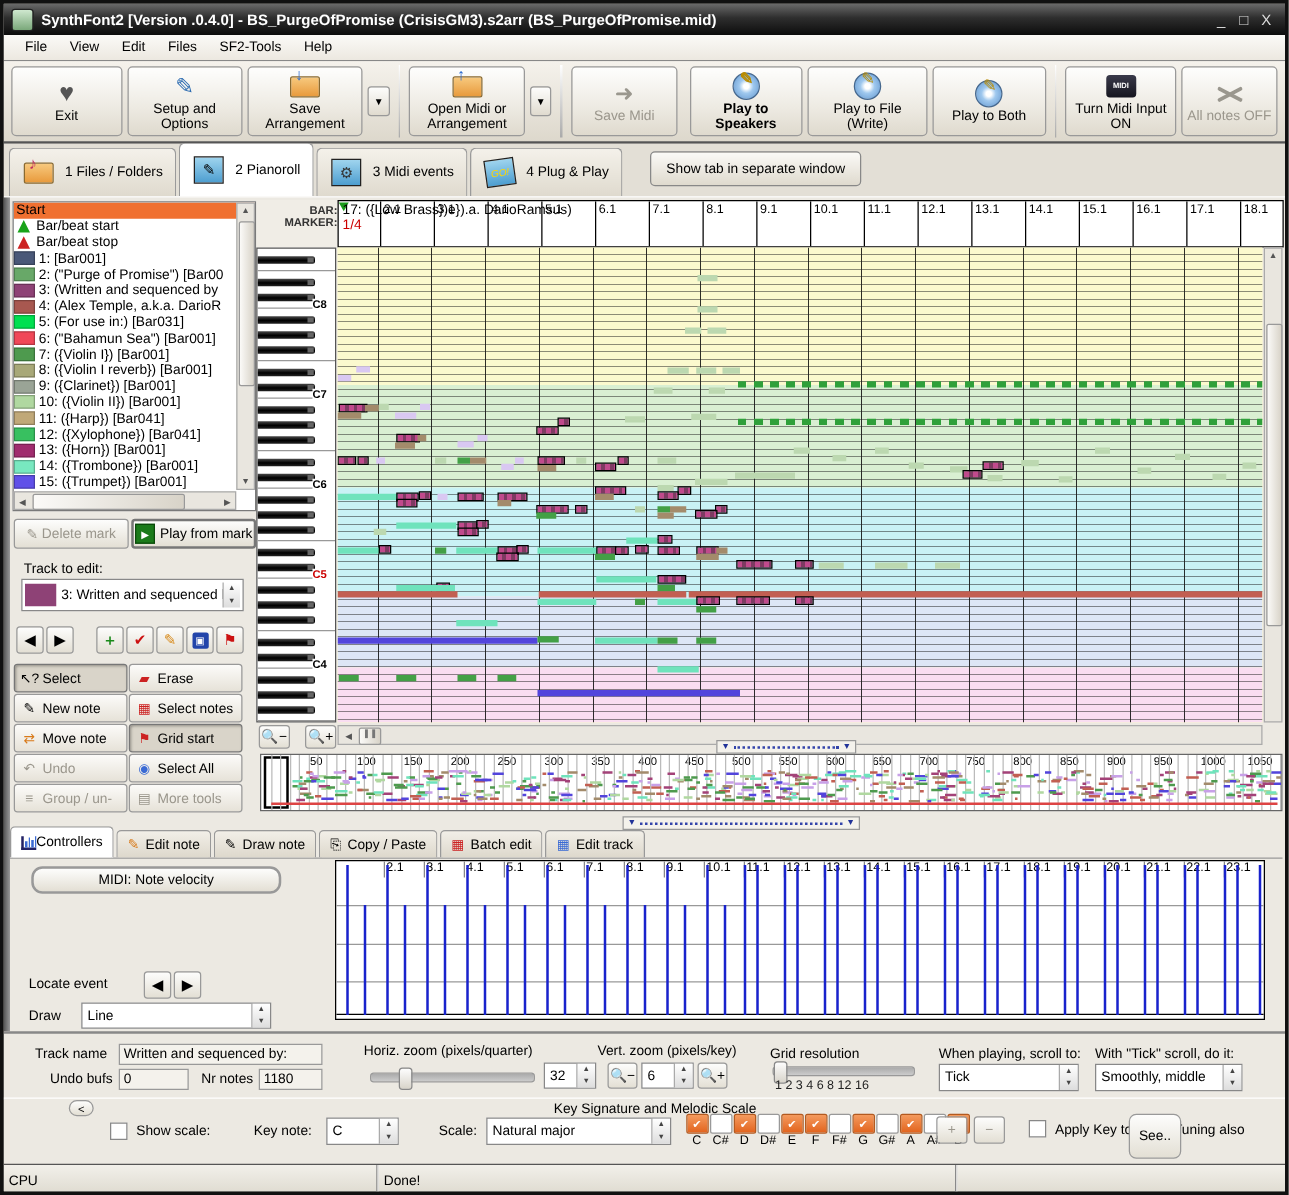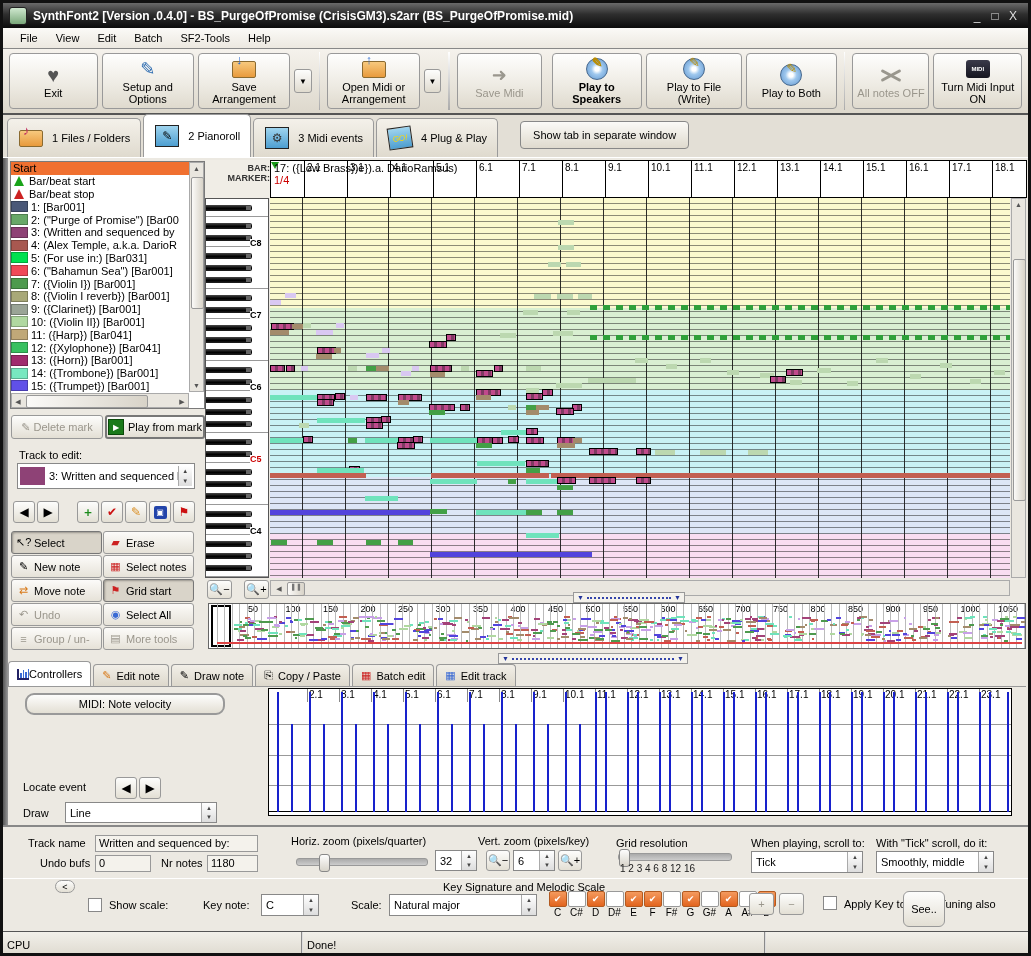--- a/index.html
+++ b/index.html
@@ -155,21 +155,21 @@
     <div id="titletext">SynthFont2 [Version .0.4.0] - BS_PurgeOfPromise (CrisisGM3).s2arr (BS_PurgeOfPromise.mid)</div>
     <div class="winbtn">_</div>
     <div class="winbtn">□</div>
     <div class="winbtn">X</div>
   </div>
 
   <div id="menubar" class="abs">
       <div class="menuitem">File</div>
       <div class="menuitem">View</div>
       <div class="menuitem">Edit</div>
-      <div class="menuitem">Batch</div>
+      <div class="menuitem">Files</div>
       <div class="menuitem">SF2-Tools</div>
       <div class="menuitem">Help</div>
     </div>
 
   <div id="toolbar" class="abs">
       <div class="tbtn" style="width: 92px;">
         <div class="icn" style="color: rgb(85, 85, 85); font-size: 20px;">♥</div>
         <div>Exit</div>
       </div>
       <div class="tbtn" style="width: 96px;">
@@ -219,34 +219,34 @@
       </div>
       <div class="tbtn" style="width: 94px;">
         <div class="icn">
           <div class="discic">
             <span>✎</span>
           </div>
         </div>
         <div>Play to Both</div>
       </div>
       <div class="tsep"></div>
+      <div class="tbtn" style="width: 92px;">
+        <div class="icn">
+          <div class="midic">MIDI</div>
+        </div>
+        <div>Turn Midi Input ON</div>
+      </div>
       <div class="tbtn disabled" style="width: 80px;">
         <div class="icn">
           <div class="scis">
             <i></i>
             <i></i>
           </div>
         </div>
         <div>All notes OFF</div>
-      </div>
-      <div class="tbtn" style="width: 92px;">
-        <div class="icn">
-          <div class="midic">MIDI</div>
-        </div>
-        <div>Turn Midi Input ON</div>
       </div>
     </div>
 
   <div id="tabbar" class="abs">
       <div class="tab">
         <div class="tabicn">
           <div class="folderic">
             <span style="color: rgb(192, 48, 96);">♪</span>
           </div>
         </div>

